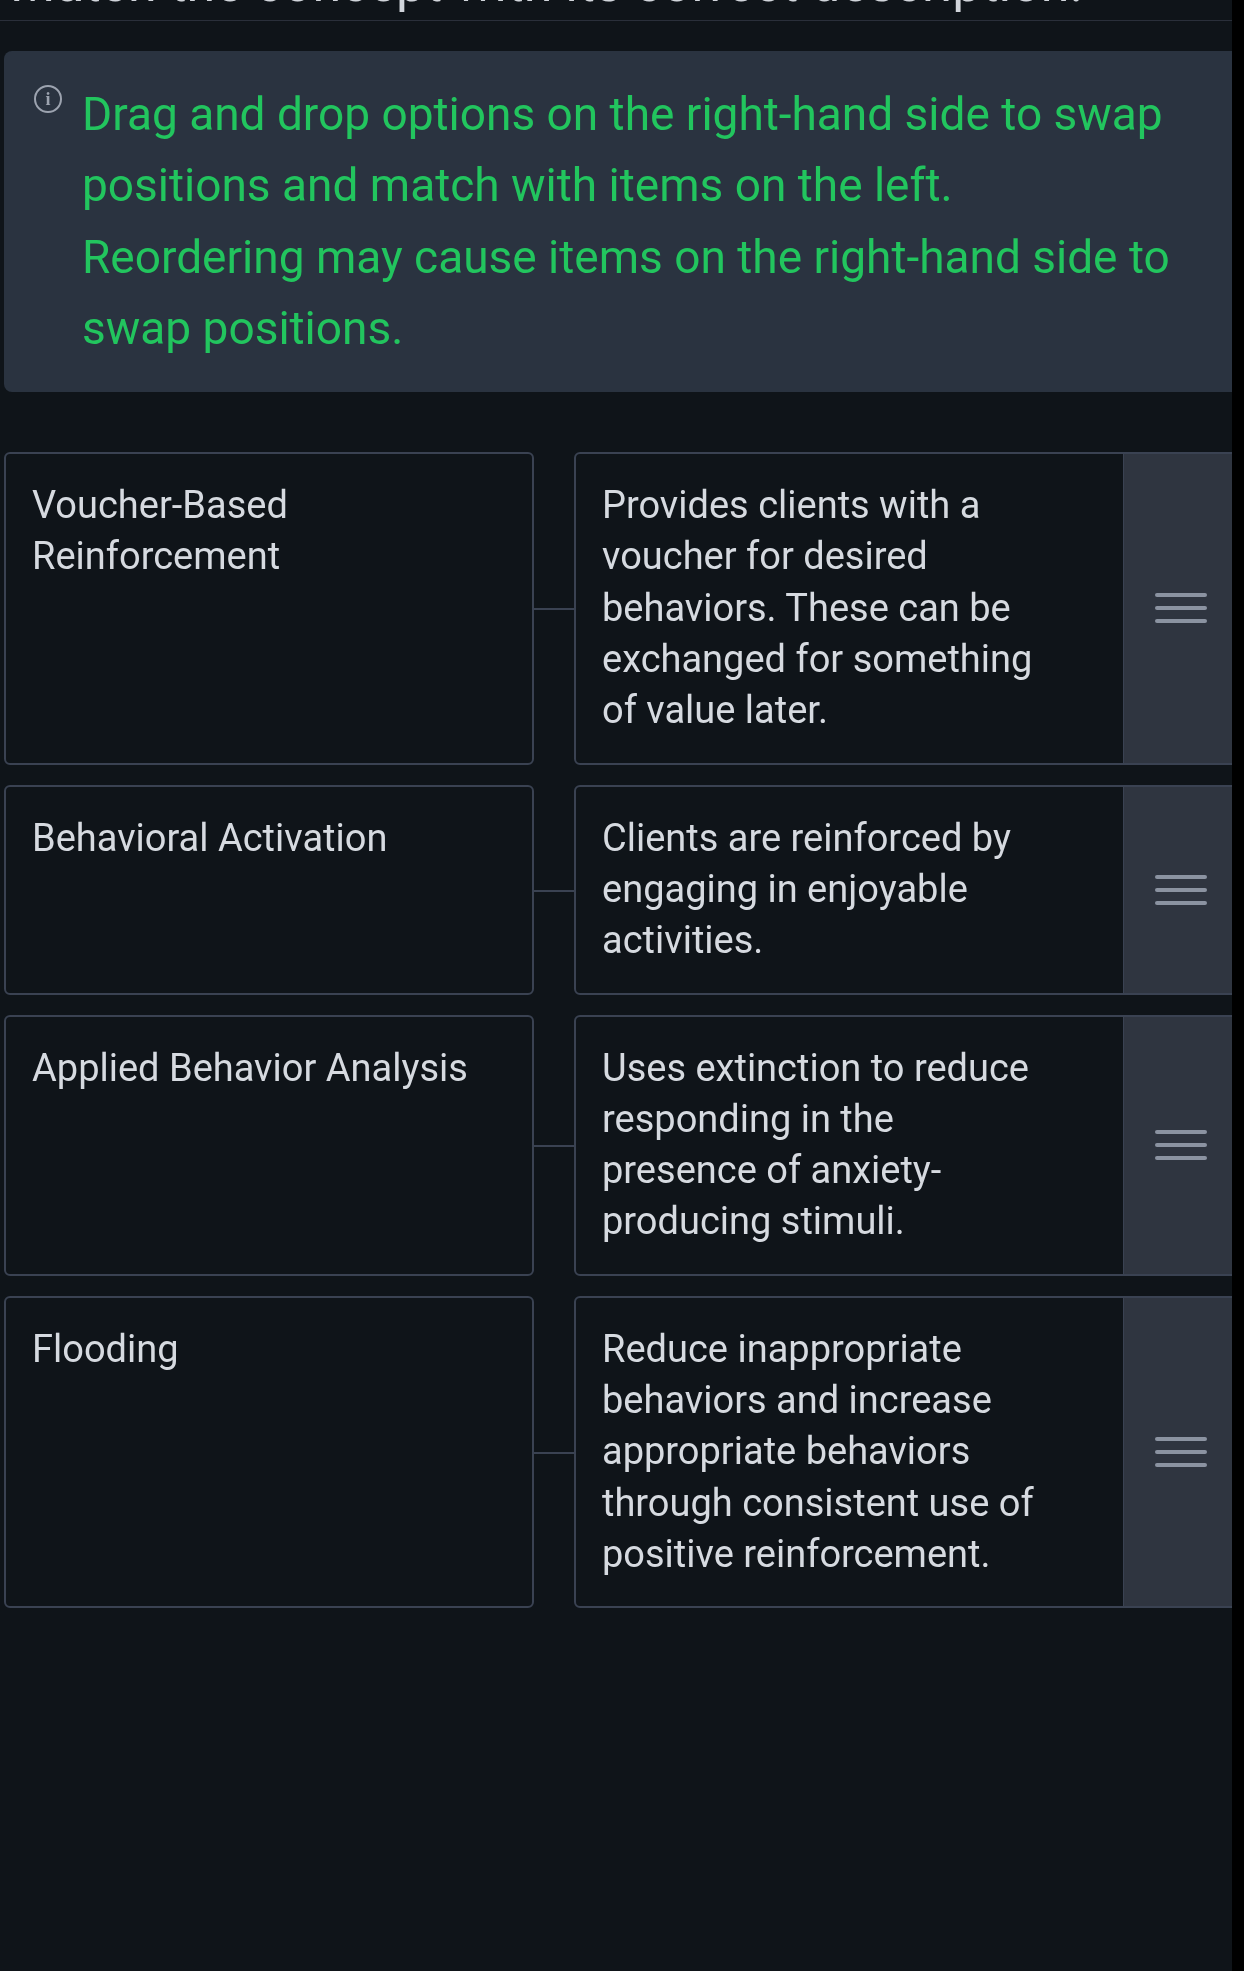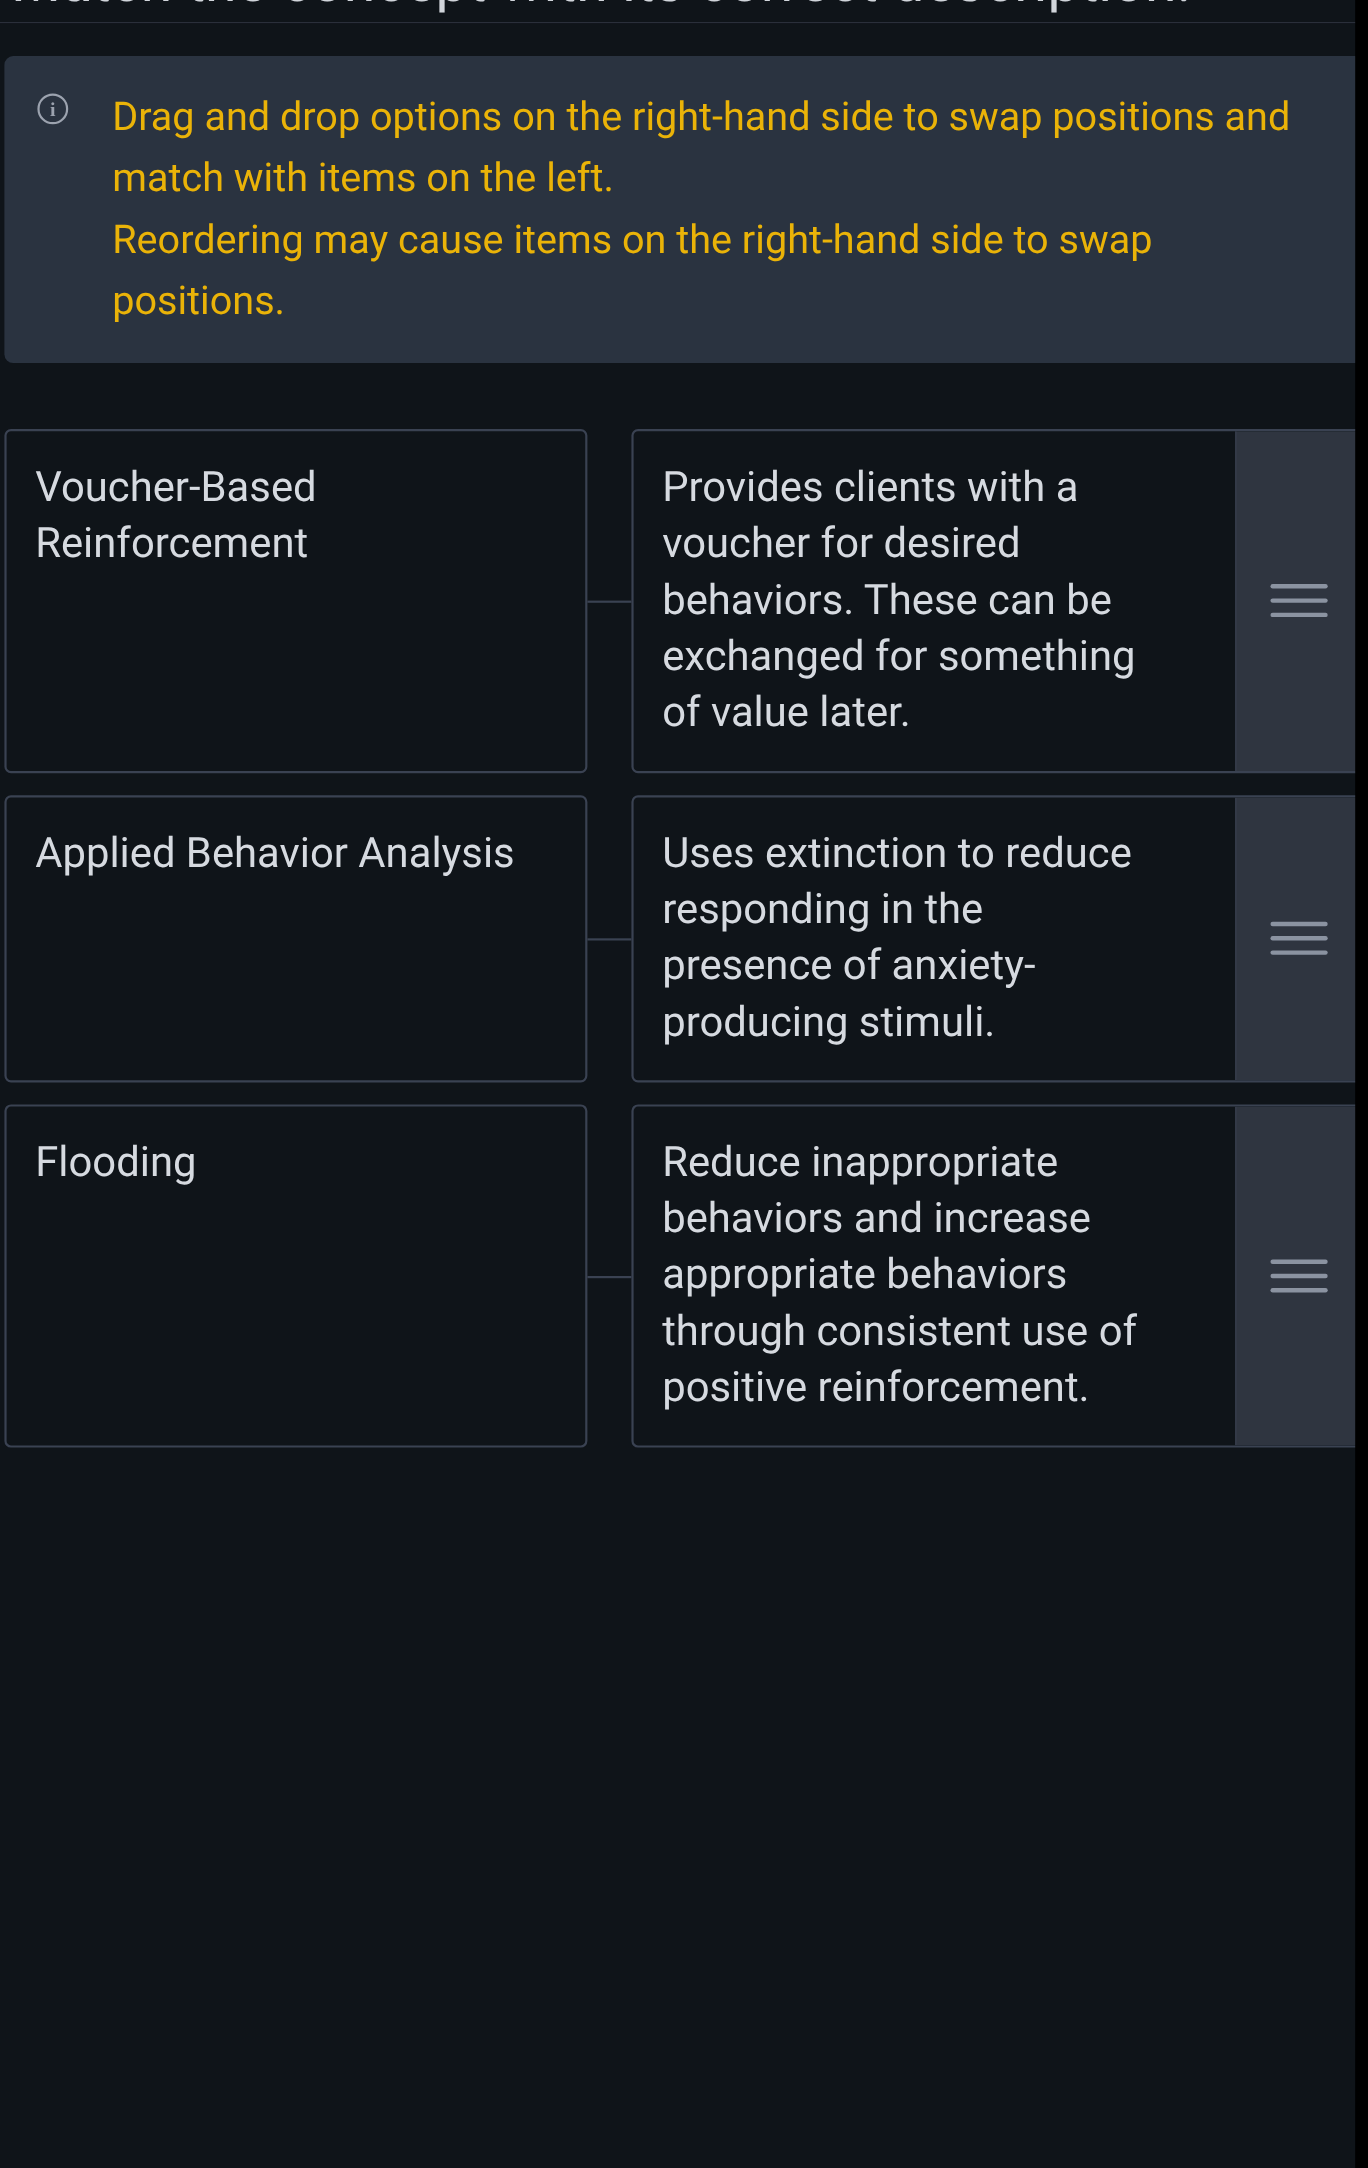--- a/index.html
+++ b/index.html
@@ -54,25 +54,24 @@
     border-radius: 50%;
     display: flex;
     align-items: center;
     justify-content: center;
     color: #9ca3af;
     font-size: 18px;
     font-weight: 600;
     font-family: Georgia, serif;
   }
   .info-text {
-    font-size: 36px;
+    font-size: 46px;
     line-height: 1.55;
-    color: #eab308;
+    color: #22c55e;
     white-space: pre-line;
-    margin-left: 20px;
   }
   .rows {
     display: flex;
     flex-direction: column;
     gap: 20px;
     padding: 0 4px;
   }
   .row {
     display: flex;
     align-items: stretch;
@@ -178,20 +177,36 @@
         <div class="drag-handle">
           <div class="drag-lines">
               <span></span>
               <span></span>
               <span></span>
             </div>
         </div>
       </div>
     </div>
 
+    <div class="row">
+      <div class="left-card">
+        <span>Behavioral Activation</span>
+      </div>
+      <div class="connector"></div>
+      <div class="right-card">
+        <div class="right-text">Clients are reinforced by engaging in enjoyable activities.</div>
+        <div class="drag-handle">
+          <div class="drag-lines">
+              <span></span>
+              <span></span>
+              <span></span>
+            </div>
+        </div>
+      </div>
+    </div>
 
     <div class="row">
       <div class="left-card">
         <span>Applied Behavior Analysis</span>
       </div>
       <div class="connector"></div>
       <div class="right-card">
         <div class="right-text">Uses extinction to reduce responding in the presence of anxiety-producing stimuli.</div>
         <div class="drag-handle">
           <div class="drag-lines">

